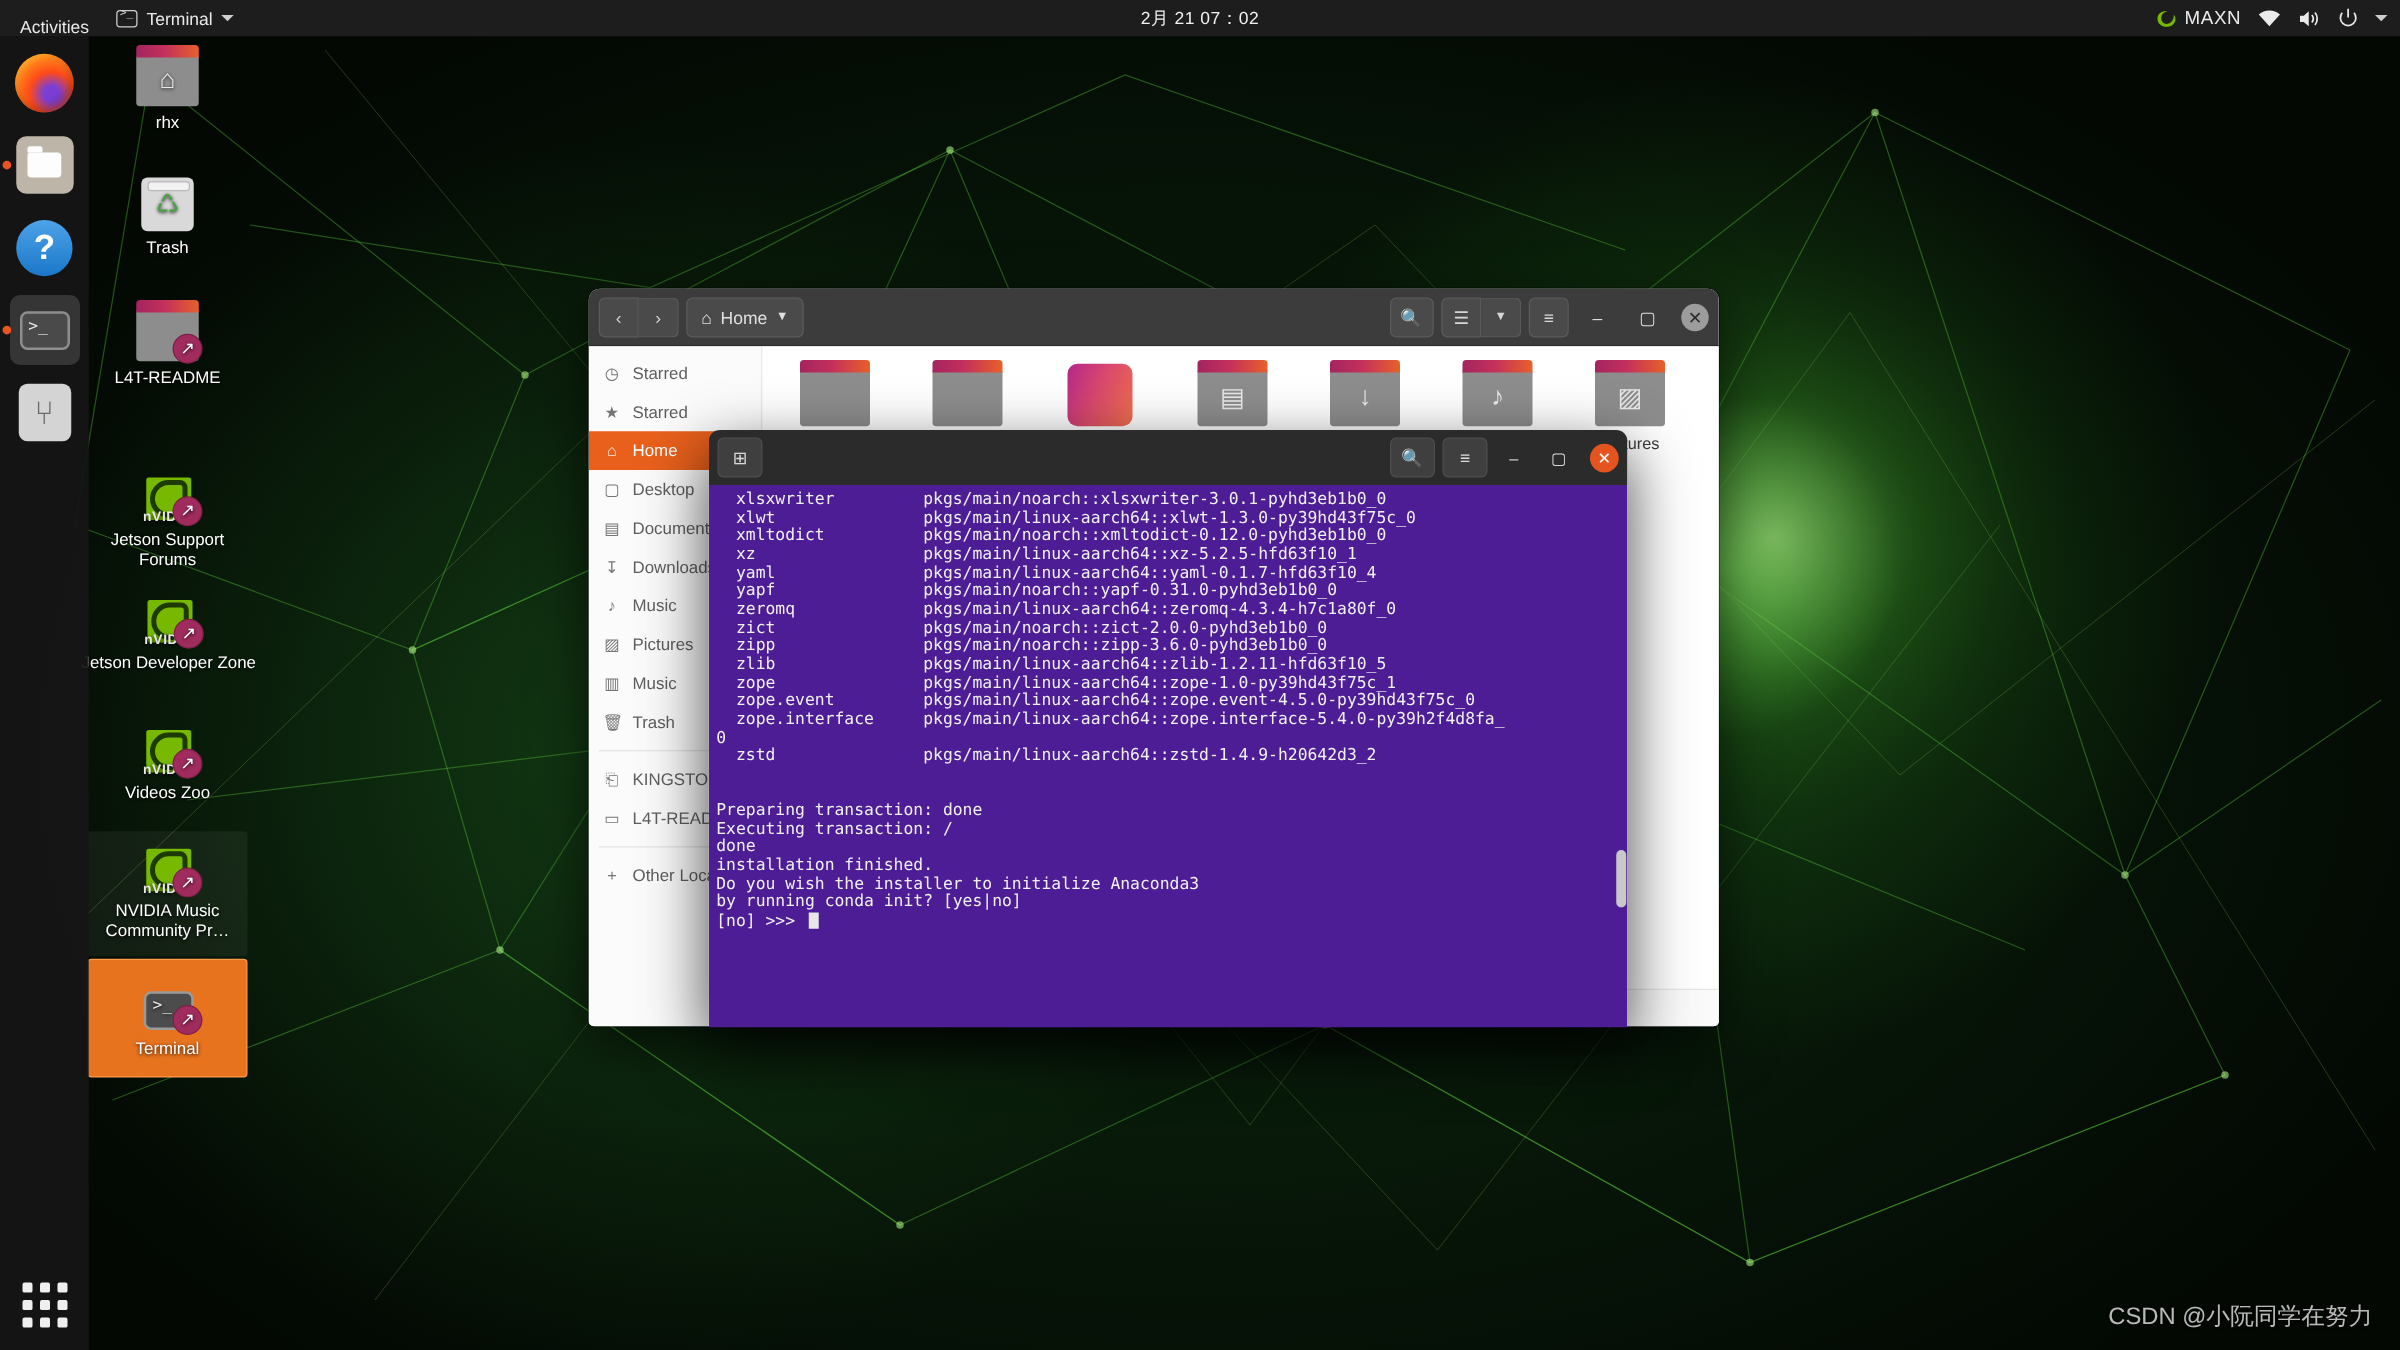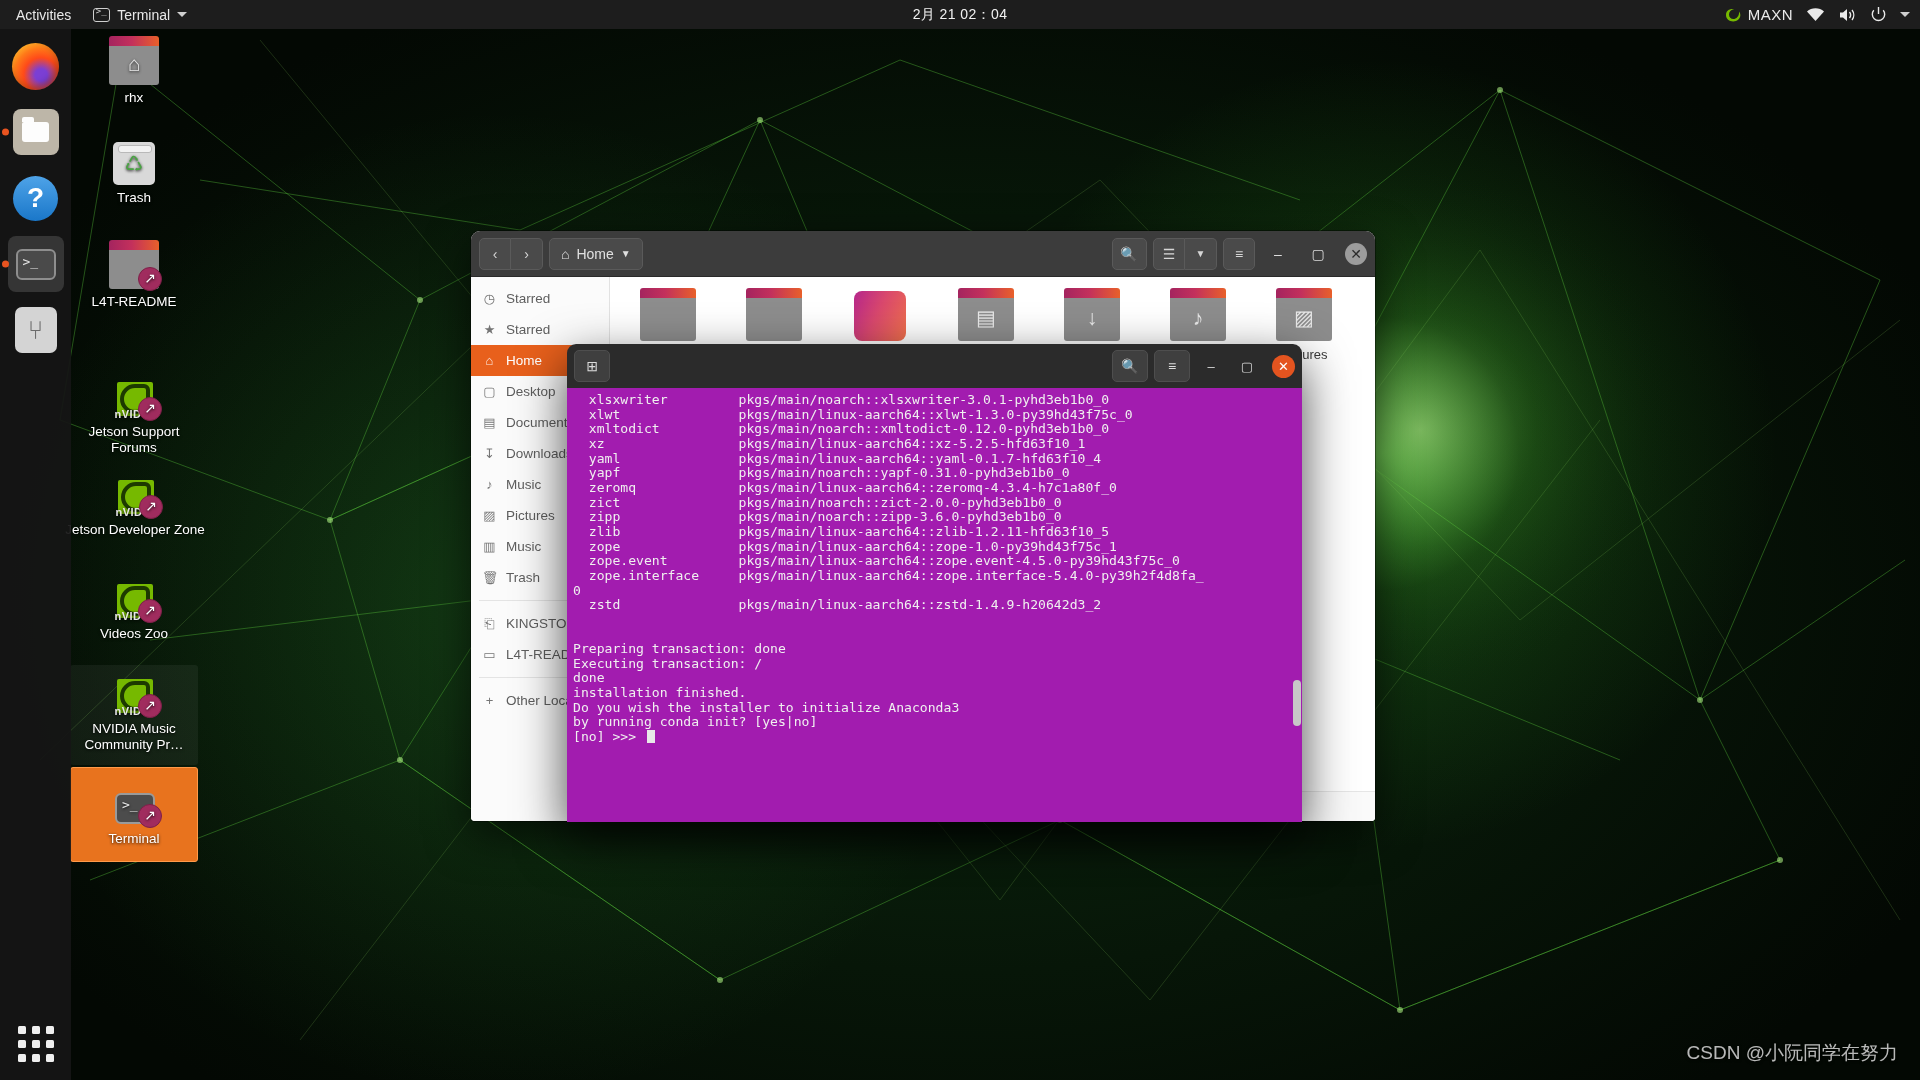--- a/index.html
+++ b/index.html
@@ -24,21 +24,21 @@
   #topbar {
     position: absolute; top: 0; left: 0; right: 0; height: 29px;
     background: #1d1d1d; color: #e6e6e6;
     display: flex; align-items: center;
     font-size: 14px; z-index: 60;
   }
   #topbar .tb-item {
     display: flex; align-items: center; gap: 7px;
     padding: 0 11px; height: 29px; color: #e8e8e8;
   }
-  #topbar .tb-item.first { padding-left: 16px; }
+  #topbar .tb-item.first { padding-left: 16px; align-items: flex-end; }
   #clock {
     position: absolute; left: 50%; transform: translateX(-50%);
     font-size: 14px; letter-spacing: .4px; color: #f1f1f1;
   }
   #tray {
     position: absolute; right: 10px; display: flex; align-items: center; gap: 13px;
   }
   #tray .maxn { display:flex; align-items:center; gap:5px; font-size:15px; color:#eaeaea; letter-spacing:.5px;}
   .term-mini {
     width: 17px; height: 14px; border: 1.6px solid #cfcfcf; border-radius: 3px;
@@ -234,21 +234,21 @@
     display: flex; align-items: center; justify-content: center; font-size: 14px;
   }
   #term-title {
     position: absolute; left: 0; right: 0; text-align: center;
     color: #f2f2f2; font-size: 14.5px; font-weight: bold; pointer-events: none;
   }
   #term-right { margin-left: auto; display: flex; align-items: center; gap: 6px; z-index: 2; }
   .tctl { width: 30px; height: 28px; display:flex;align-items:center;justify-content:center;color:#d8d8d8;font-size:13px; }
   .tctl.close { background:#e4541f;color:#fff;border-radius:50%;width:23px;height:23px;margin-left:4px;font-size:13px; }
   #term-body {
-    height: calc(100% - 44px); background: #a21caf; position: relative;
+    height: calc(100% - 44px); background: #4c1d95; position: relative;
     padding: 5px 12px 0 6px; overflow: hidden;
   }
   pre#term-text {
     font-family: "DejaVu Sans Mono", monospace;
     font-size: 13.1px; line-height: 14.65px; color: #f0f0f0;
     white-space: pre; margin: 0;
   }
   #term-cursor {
     display: inline-block; width: 8px; height: 13px;
     background: #e8e8e8; vertical-align: -2px; margin-left: 3px;
@@ -634,21 +634,21 @@
 <div id="topbar">
   <div class="tb-item first">
     <span>Activities</span>
   </div>
   <div class="tb-item">
     <span class="term-mini"></span>
     <span>Terminal</span>
     <span class="caret-dn"></span>
   </div>
   <div id="clock">
-    <span>2月 21 02：04</span>
+    <span>2月 21 07：02</span>
   </div>
   <div id="tray">
     <div class="maxn">
       <svg width="20" height="16" viewBox="0 0 20 16">
         <path d="M3 8 C3 3.5 7 1.5 11 2.2 C8 2.6 6 4.6 6 7.6 C6 10.8 8.6 12.6 11.4 12 C14.6 11.2 16.4 8 16 4.6 C18.6 7.6 17.4 12.6 13 14 C8 15.6 3 12.8 3 8 Z" fill="#76b900"></path>
       </svg>
       <span>MAXN</span>
     </div>
     <svg width="19" height="15" viewBox="0 0 19 15">
       <path d="M9.5 14 L1 4.5 A13 13 0 0 1 18 4.5 Z" fill="#eaeaea"></path>

